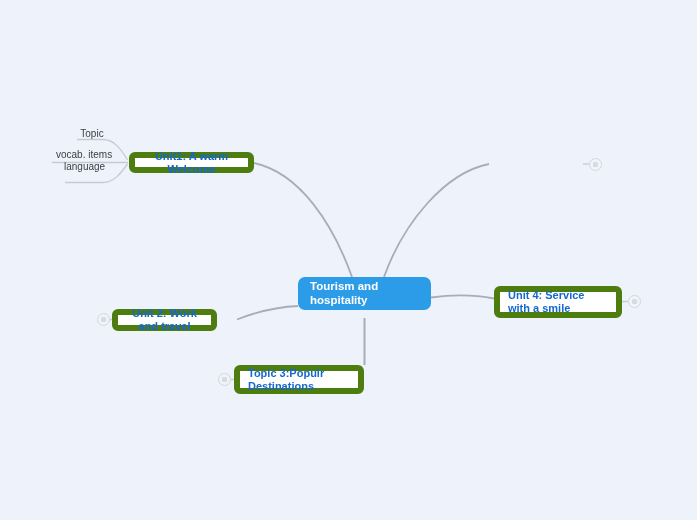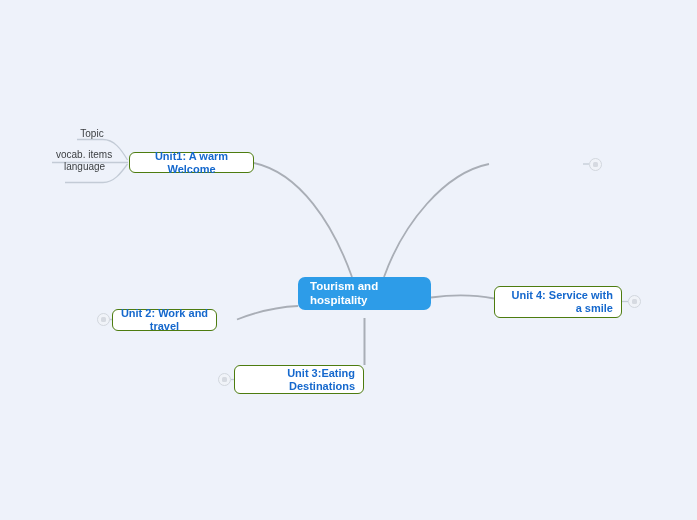--- a/index.html
+++ b/index.html
@@ -19,33 +19,33 @@
   svg.wires {
     position: absolute;
     left: 0; top: 0;
     width: 697px; height: 520px;
     z-index: 1;
   }
   .node {
     position: absolute;
     box-sizing: border-box;
     background: #ffffff;
-    border: 1px solid #4d7c0f;
+    border: 6px solid #4d7c0f;
     border-radius: 6px;
     color: #1568cd;
     font-size: 11px;
     font-weight: bold;
     line-height: 13px;
     display: flex;
     align-items: center;
     z-index: 2;
     cursor: pointer;
   }
   .node.center-text { justify-content: center; text-align: center; padding: 0 6px; }
-  .node.left-text   { justify-content: flex-start; text-align: right; padding: 0 8px; }
+  .node.left-text   { justify-content: flex-start; text-align: left; padding: 0 8px; }
 
   .central {
     position: absolute;
     left: 298px; top: 277px;
     width: 133px; height: 33px;
     box-sizing: border-box;
     background: #2d9ce8;
     border-radius: 7px;
     color: #ffffff;
     font-size: 11.5px;
@@ -128,21 +128,21 @@
 
   <div class="node center-text" id="node-unit1">
     <span>Unit1: A warm Welcome</span>
   </div>
 
   <div class="node center-text" id="node-unit2">
     <span>Unit 2: Work and travel</span>
   </div>
 
   <div class="node left-text" id="node-unit3">
-    <span>Unit 3:Eating Destinations</span>
+    <span>Topic 3:Populr Destinations</span>
   </div>
 
   <div class="node left-text" id="node-unit4">
     <span>Unit 4: Service with a smile</span>
   </div>
 
 
   <div class="subtopic" id="sub-topic">
     <span>Topic</span>
   </div>

